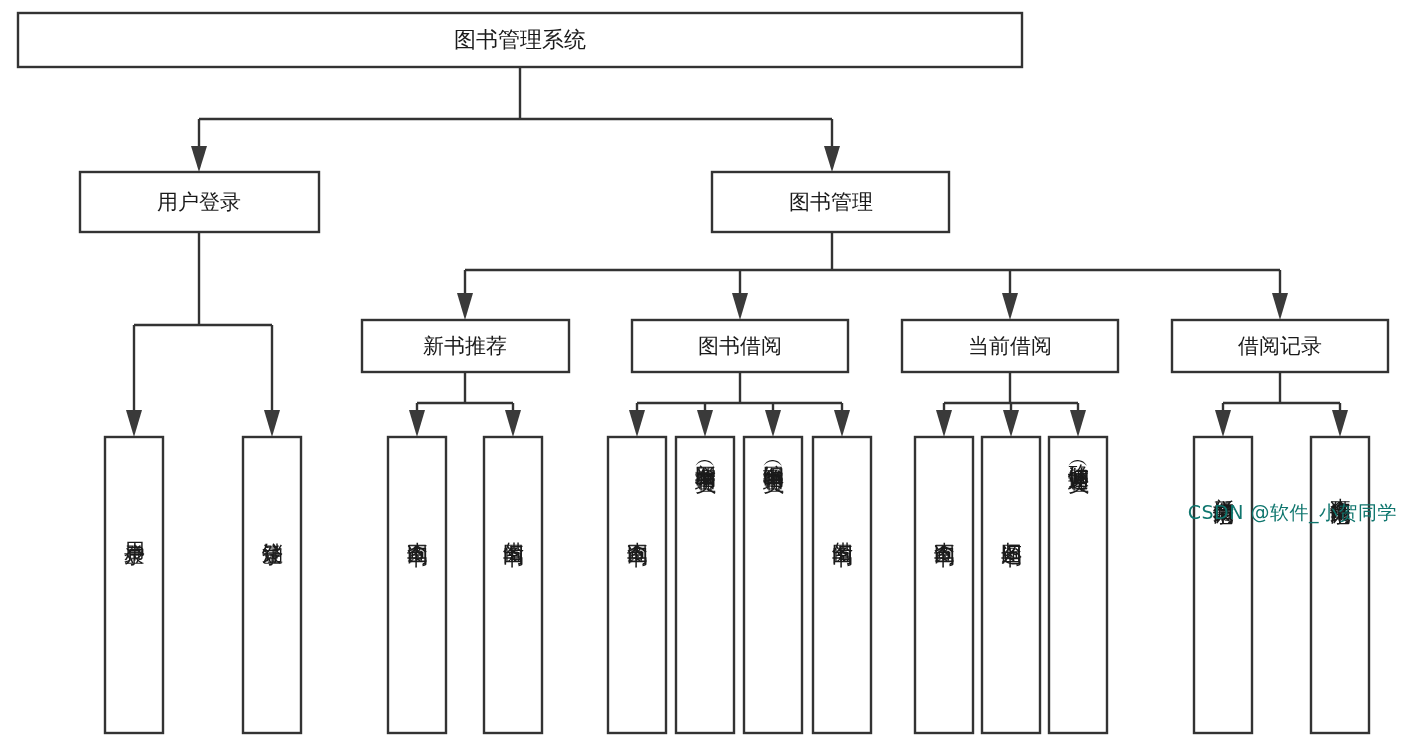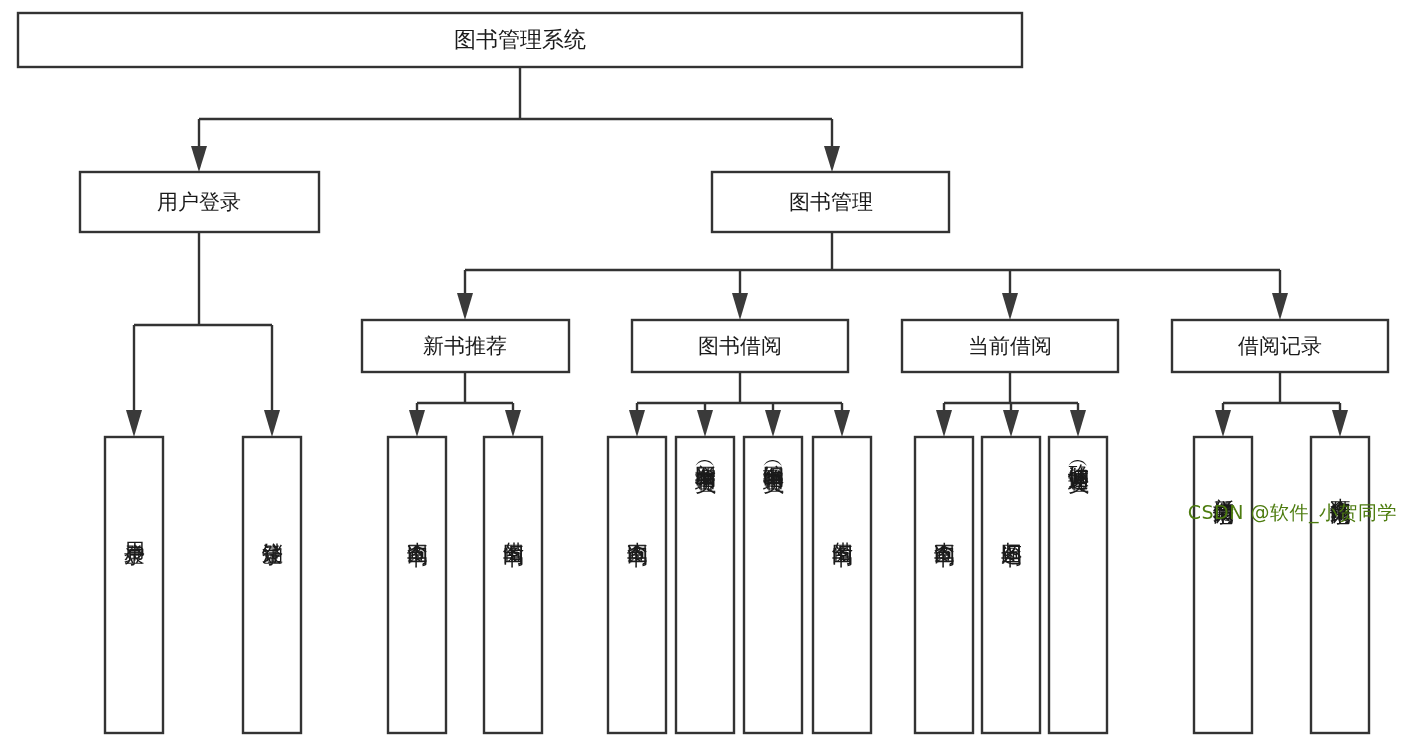--- a/index.html
+++ b/index.html
@@ -72,21 +72,21 @@
     color: #1a1a1a;
     letter-spacing: 1.5px;
     white-space: nowrap;
   }
   .watermark {
     position: absolute;
     right: 8px;
     bottom: 4px;
     font-family: "DejaVu Sans", "Liberation Sans", sans-serif;
     font-size: 19px;
-    color: #4d7c0f;
+    color: #0f766e;
     letter-spacing: 0.5px;
     white-space: nowrap;
     pointer-events: none;
   }
 </style>
 </head>
 <body>
 
 <div id="diagram-root">
 

